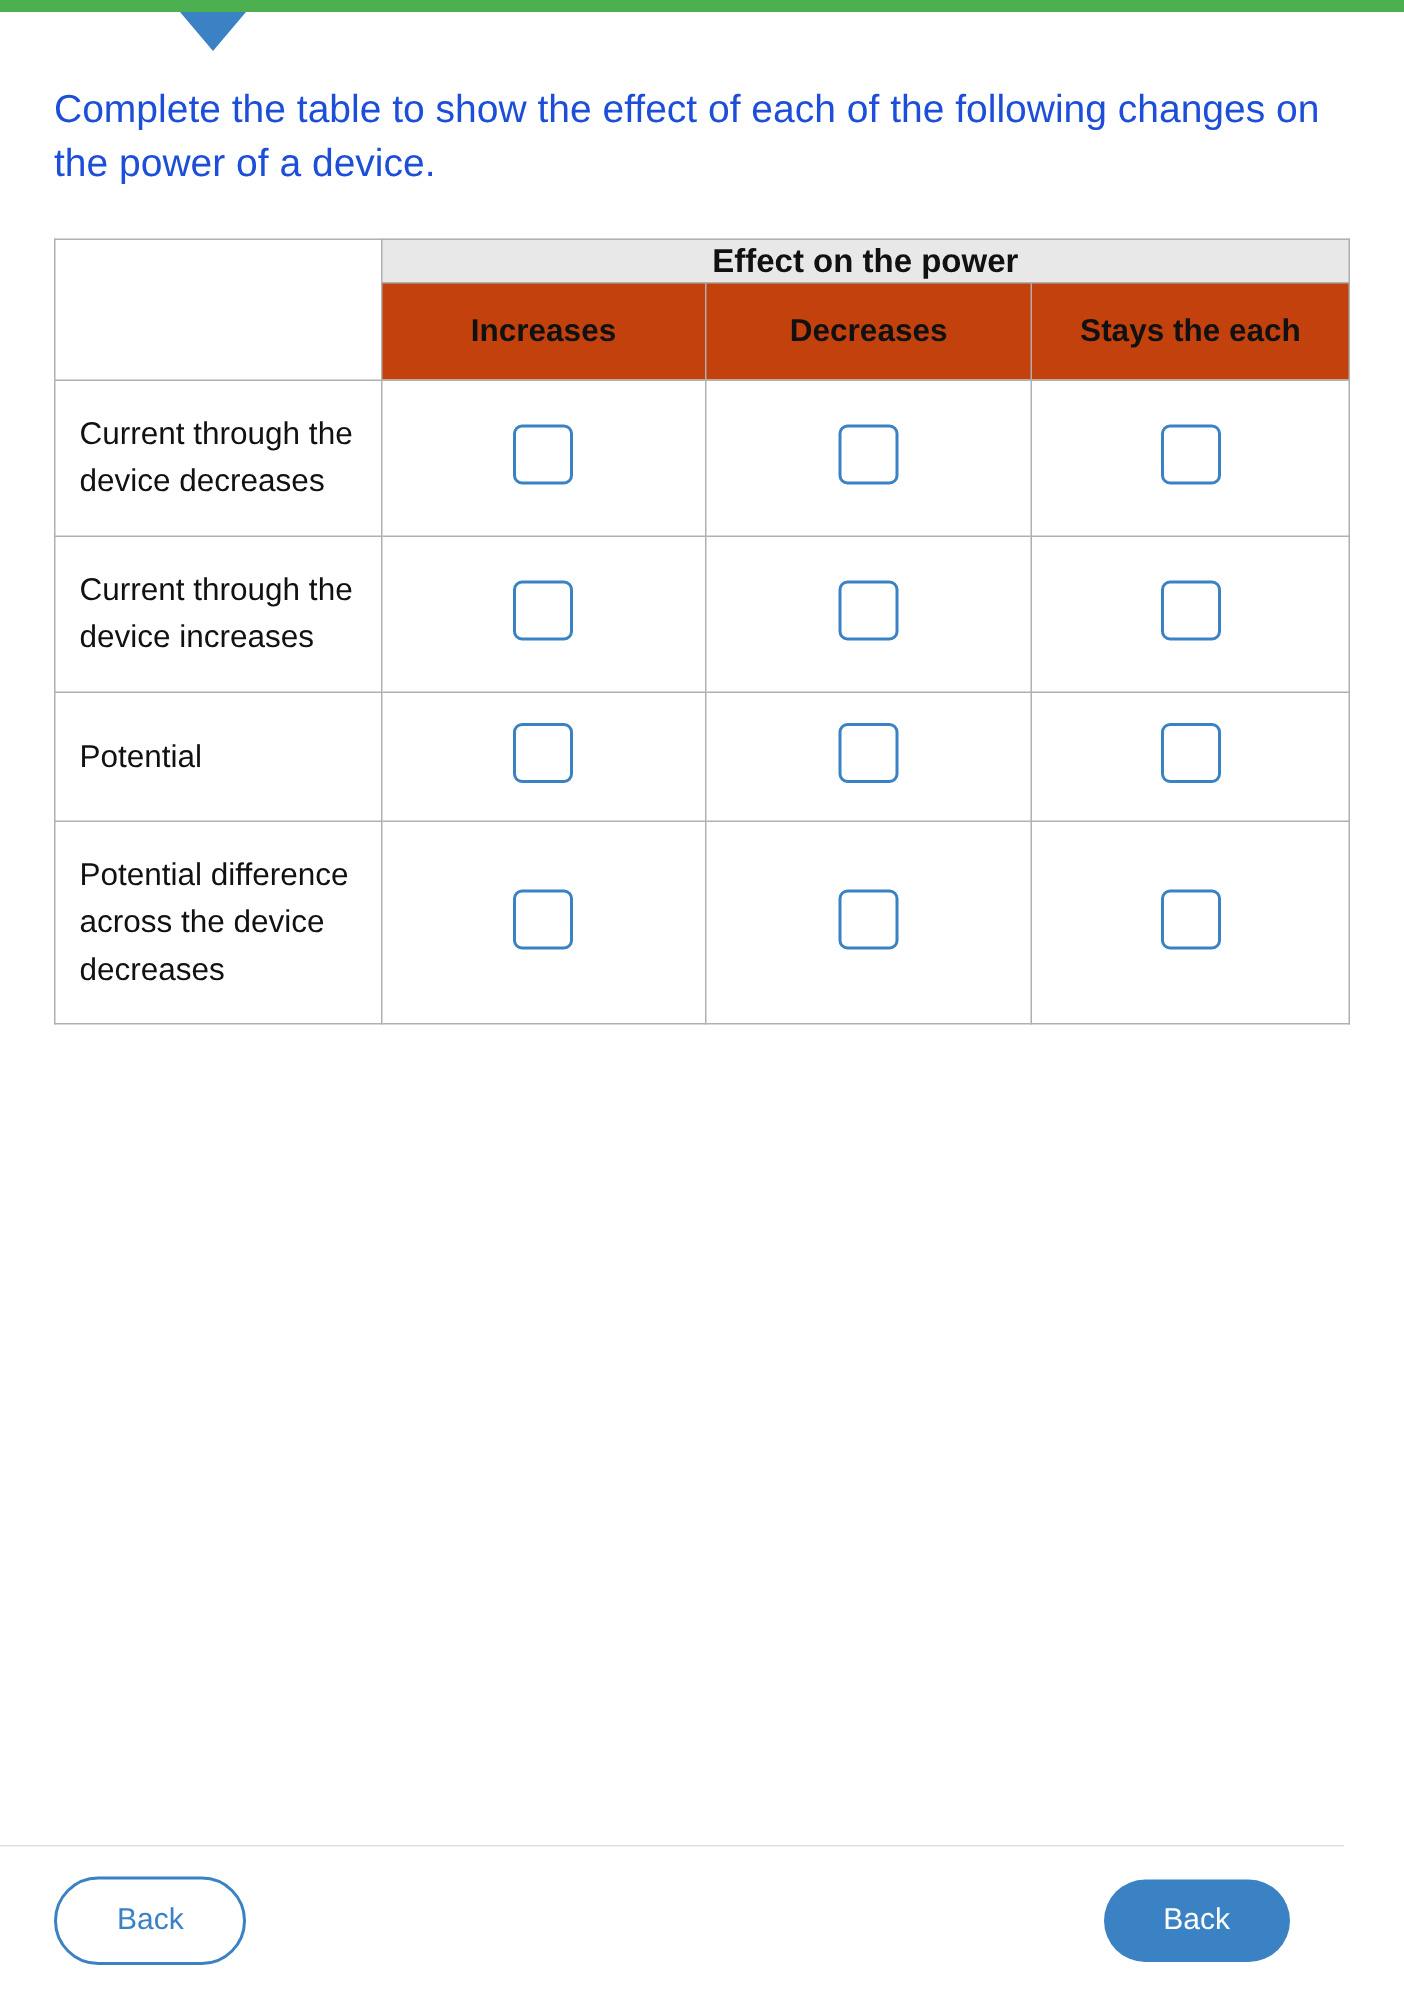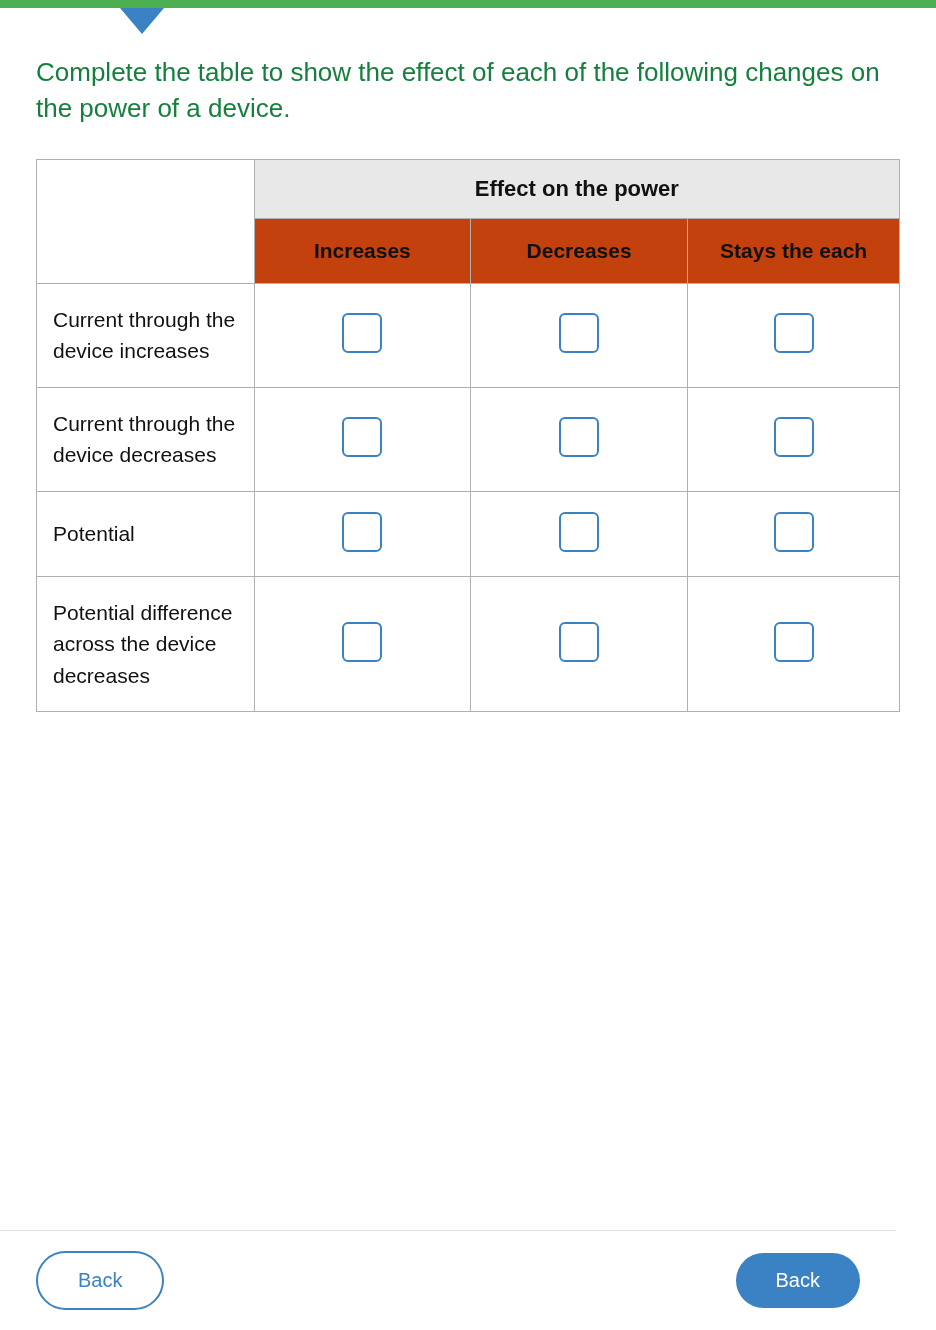--- a/index.html
+++ b/index.html
@@ -33,41 +33,41 @@
       margin-top: 0;
     }
 
     .page-content {
       padding: 20px 36px 40px 36px;
     }
 
     .instruction-text {
       font-size: 26px;
       line-height: 1.4;
-      color: #15803d;
+      color: #1d4ed8;
       margin-bottom: 32px;
       font-weight: 400;
     }
 
     .table-container {
       width: 100%;
     }
 
     table {
       width: 100%;
       border-collapse: collapse;
       border: 1.5px solid #b0b0b0;
     }
 
     .header-merged {
       background: #e8e8e8;
       text-align: center;
       font-weight: 700;
       font-size: 22px;
-      padding: 16px 10px;
+      padding: 1px 10px;
       border: 1.5px solid #b0b0b0;
       color: #111;
     }
 
     .sub-header {
       background: #c2410c;
       text-align: center;
       font-weight: 700;
       font-size: 21px;
       padding: 20px 10px;
@@ -165,33 +165,33 @@
         </tr>
         <tr>
           <td class="empty-label-col"></td>
           <th class="sub-header">Increases</th>
           <th class="sub-header">Decreases</th>
           <th class="sub-header">Stays the each</th>
         </tr>
       </thead>
       <tbody>
         <tr>
+          <td class="row-label">Current through the device decreases</td>
+          <td class="checkbox-cell">
+            <span class="custom-checkbox"></span>
+          </td>
+          <td class="checkbox-cell">
+            <span class="custom-checkbox"></span>
+          </td>
+          <td class="checkbox-cell">
+            <span class="custom-checkbox"></span>
+          </td>
+        </tr>
+        <tr>
           <td class="row-label">Current through the device increases</td>
-          <td class="checkbox-cell">
-            <span class="custom-checkbox"></span>
-          </td>
-          <td class="checkbox-cell">
-            <span class="custom-checkbox"></span>
-          </td>
-          <td class="checkbox-cell">
-            <span class="custom-checkbox"></span>
-          </td>
-        </tr>
-        <tr>
-          <td class="row-label">Current through the device decreases</td>
           <td class="checkbox-cell">
             <span class="custom-checkbox"></span>
           </td>
           <td class="checkbox-cell">
             <span class="custom-checkbox"></span>
           </td>
           <td class="checkbox-cell">
             <span class="custom-checkbox"></span>
           </td>
         </tr>

